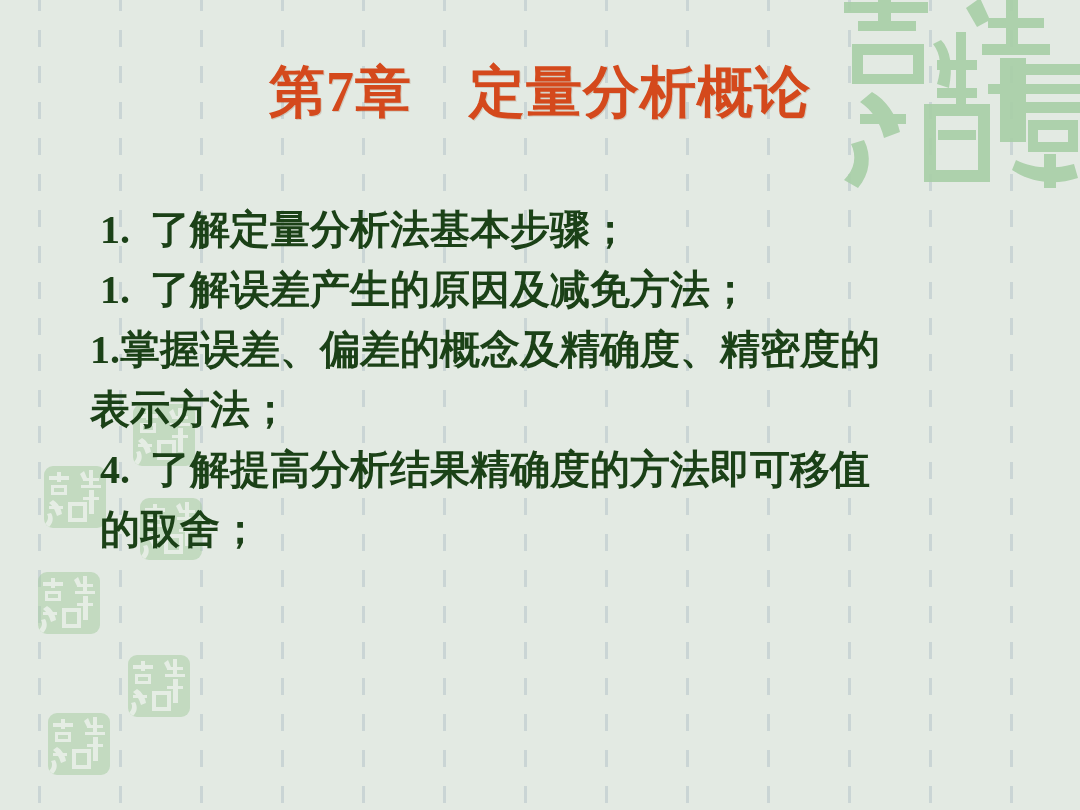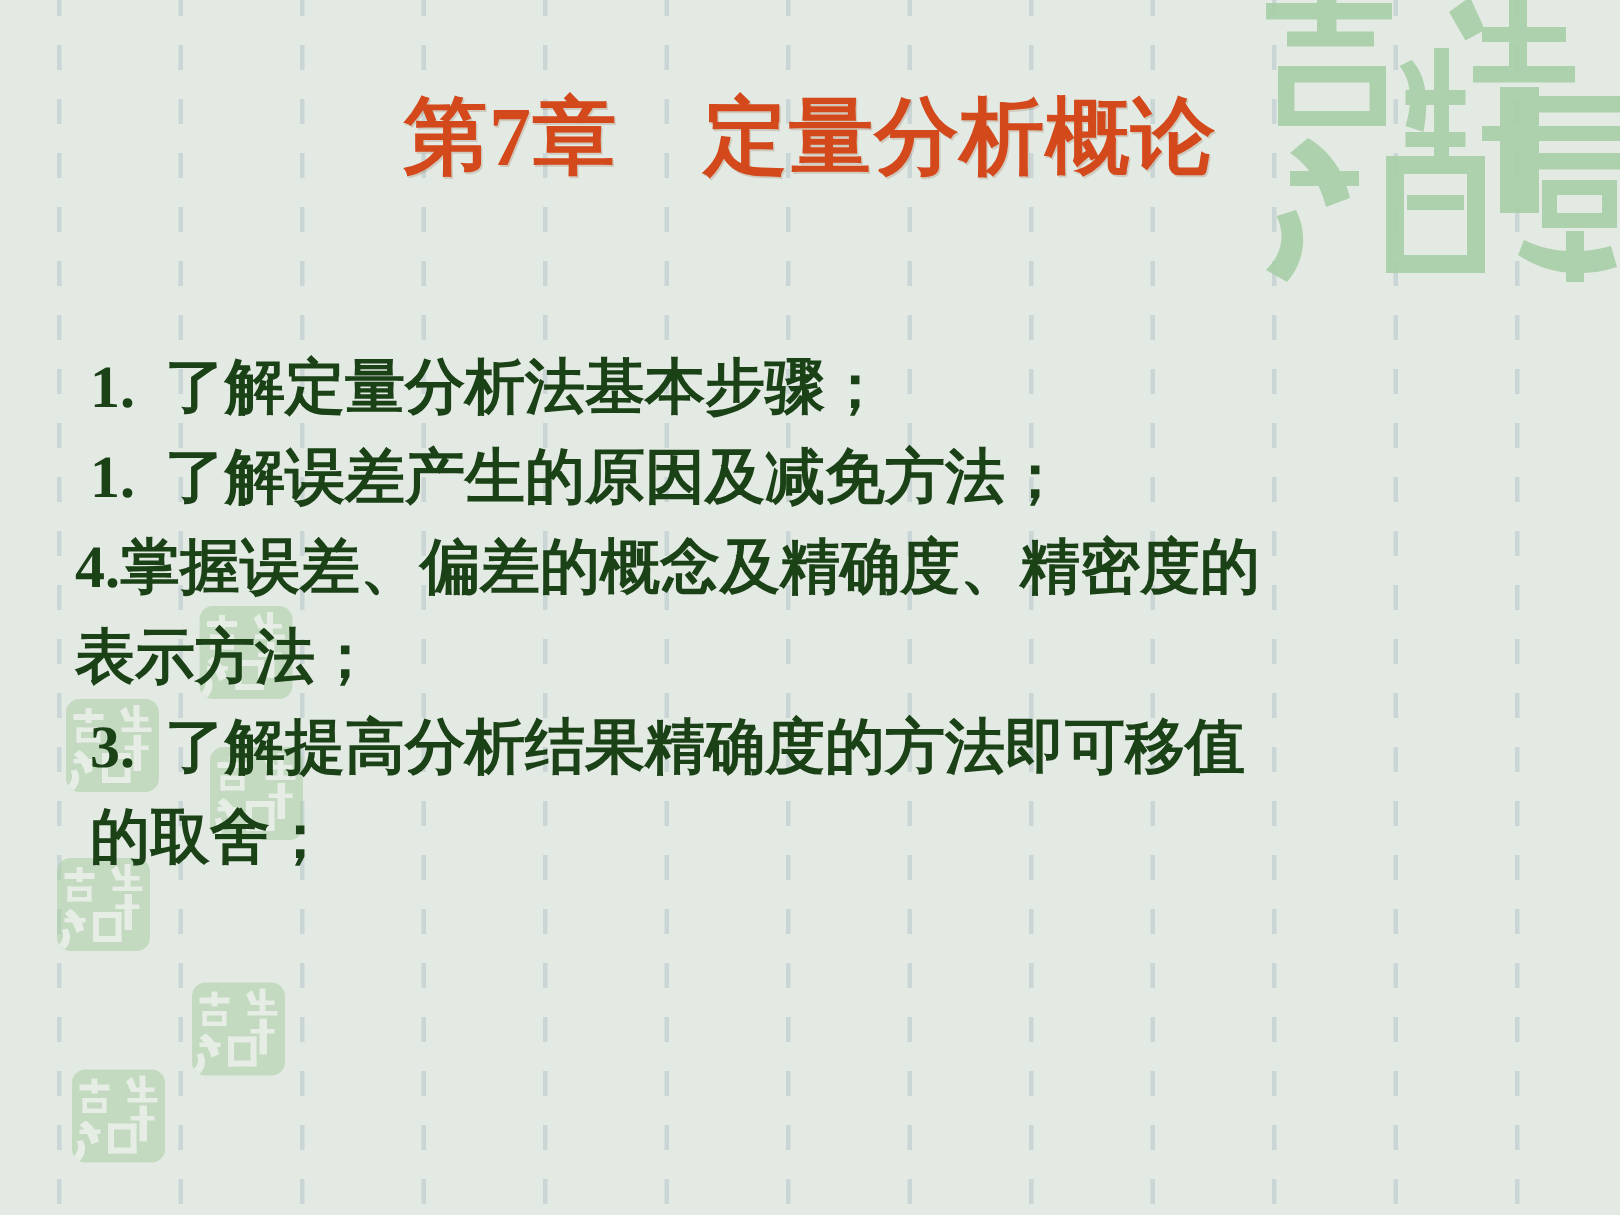--- a/index.html
+++ b/index.html
@@ -92,22 +92,23 @@
     font-weight: 700;
     letter-spacing: 1px;
     white-space: pre;
     line-height: 1.1;
     text-shadow: 1px 1px 0 rgba(120,60,20,.18);
   }
 
   #objective-list {
     position: absolute;
     left: 0;
-    top: 228px;
+    top: 200px;
     width: 865px;
+    padding-left: 40px;
   }
   .objective-item {
     color: #1b4117;
     font-size: 40px;
     font-weight: 700;
     line-height: 60px;
     white-space: pre-wrap;
     padding-left: 60px;
     padding-right: 10px;
     letter-spacing: 0px;
@@ -325,18 +326,18 @@
     </div>
   </div>
 
   <div id="content-layer">
 
     <div id="slide-title">第7章　定量分析概论</div>
 
     <div id="objective-list">
       <div class="objective-item">1.  了解定量分析法基本步骤；</div>
       <div class="objective-item">1.  了解误差产生的原因及减免方法；</div>
-      <div class="objective-item tight">4.掌握误差、偏差的概念及精确度、精密度的表示方法；</div>
-      <div class="objective-item">3.  了解提高分析结果精确度的方法即可移值的取舍；</div>
+      <div class="objective-item tight">1.掌握误差、偏差的概念及精确度、精密度的表示方法；</div>
+      <div class="objective-item">4.  了解提高分析结果精确度的方法即可移值的取舍；</div>
     </div>
 
   </div>
 </div>
 
 </body></html>

